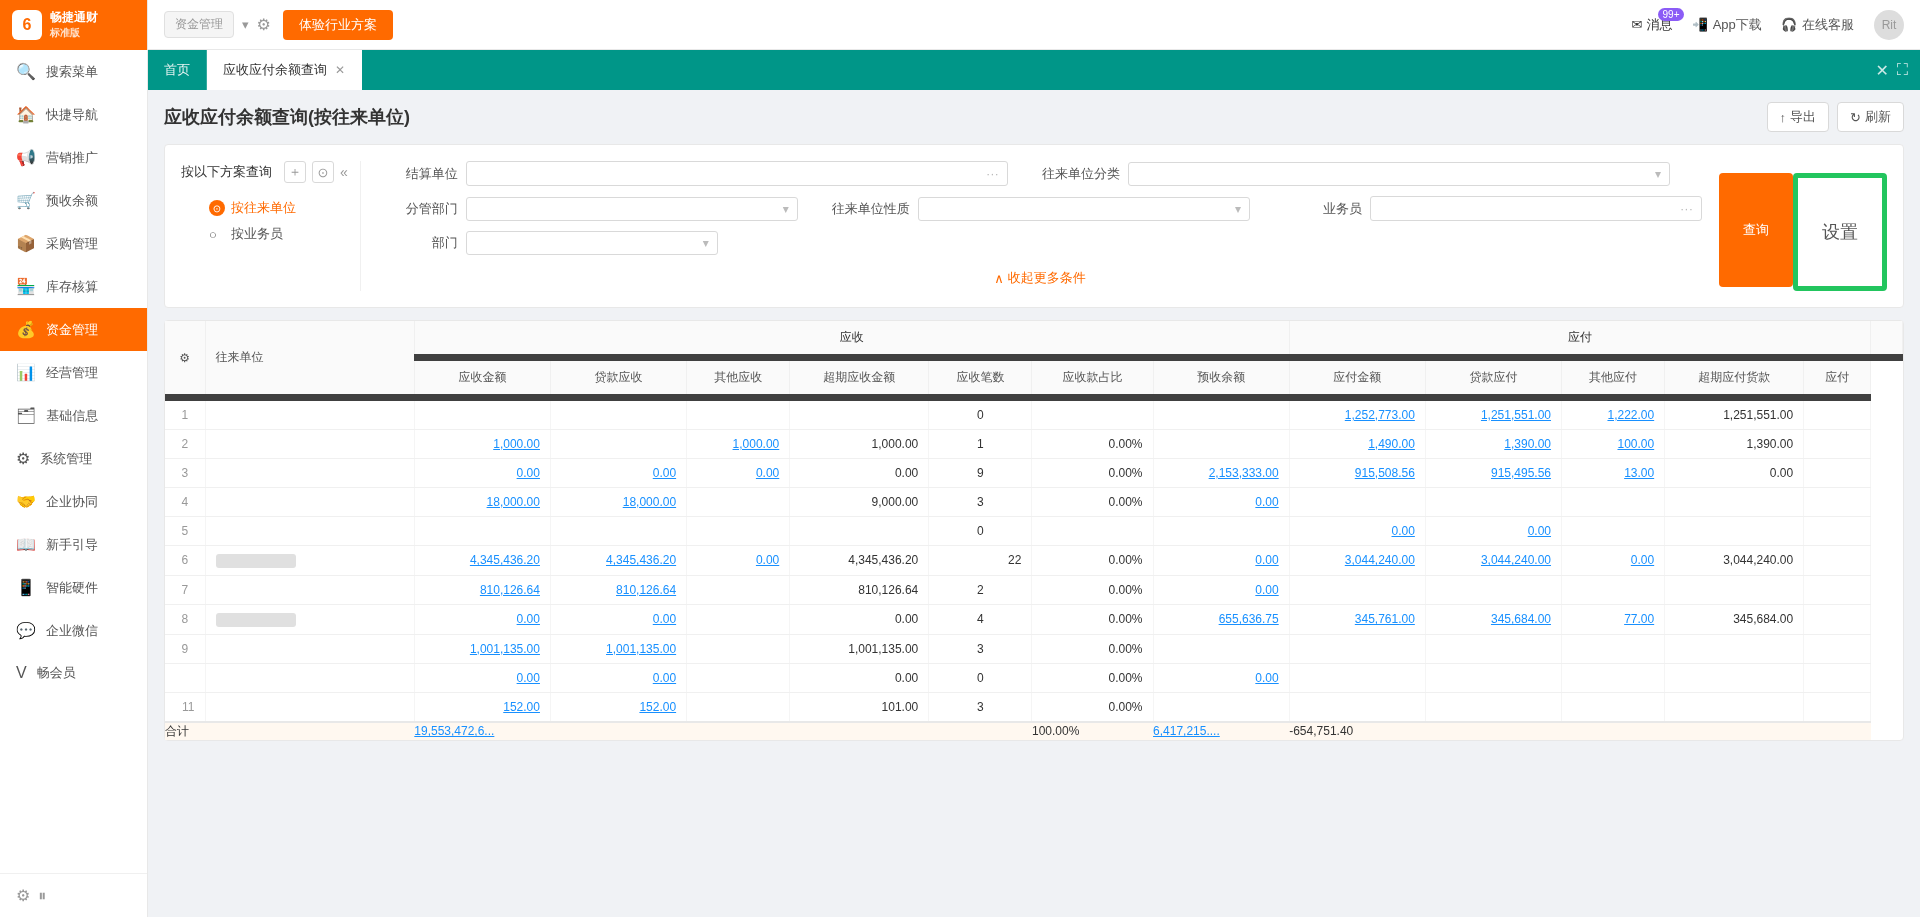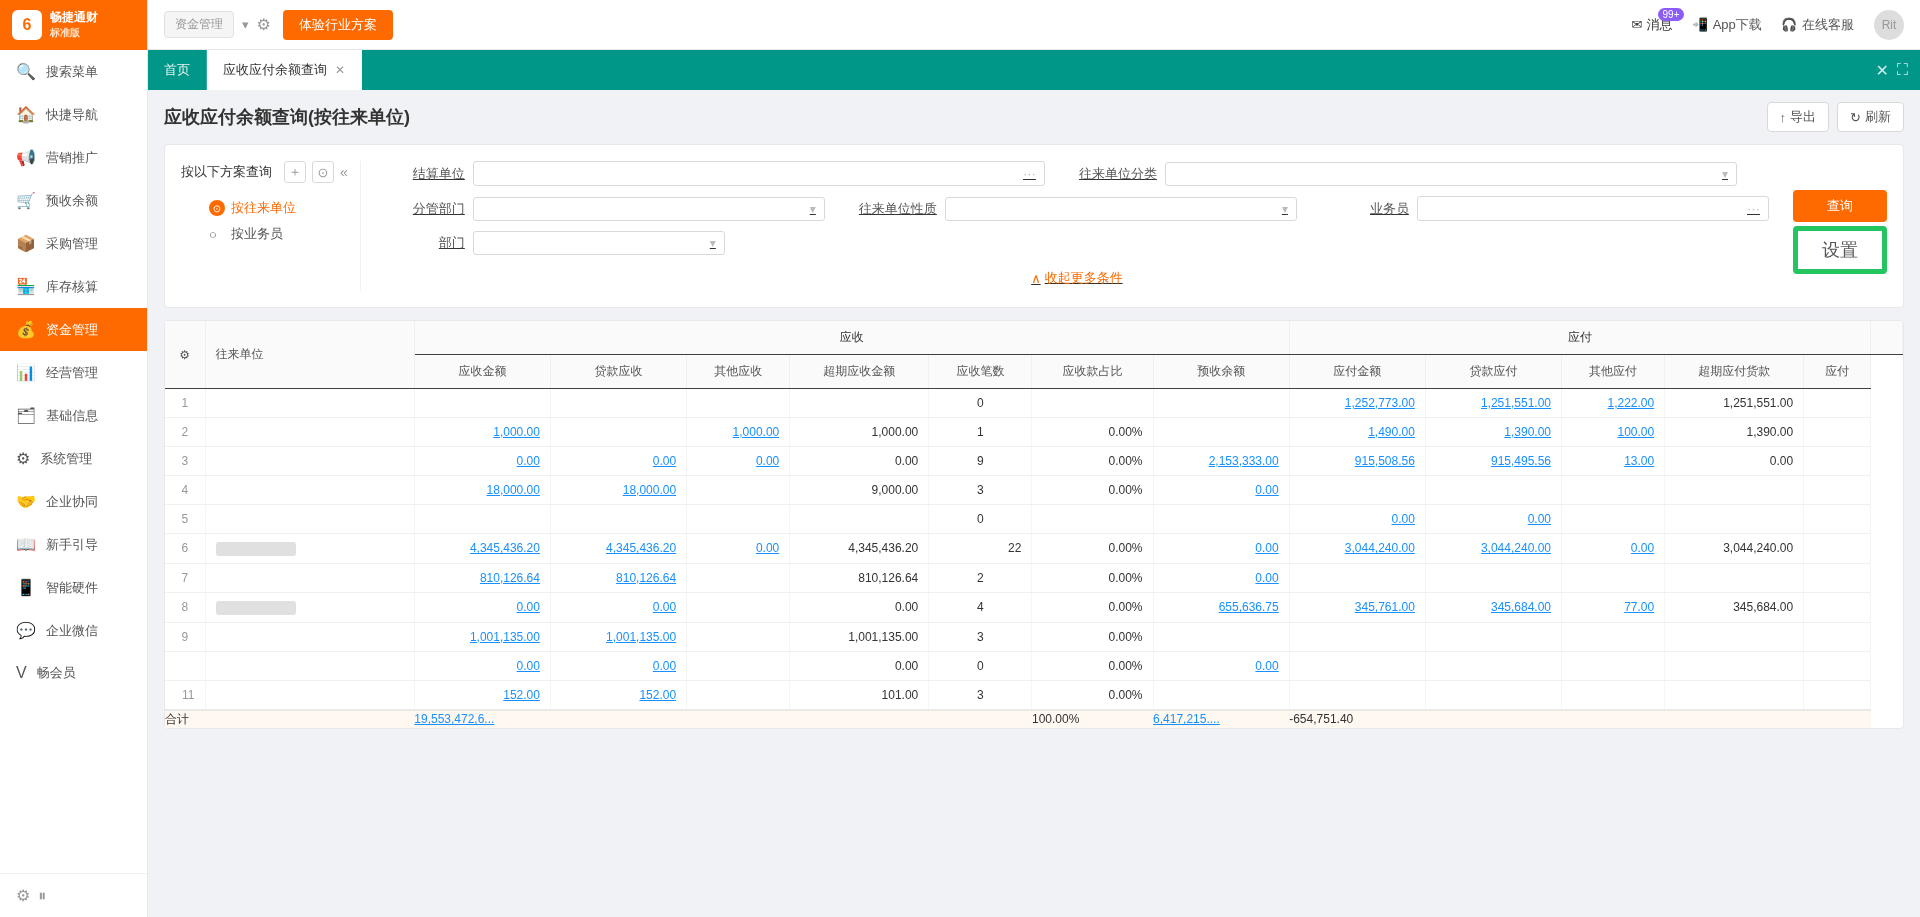--- a/index.html
+++ b/index.html
@@ -136,21 +136,21 @@
     }
     .btn-setting {
       background: #fff; color: #555; border: 5px solid #22c55e; border-radius: 4px;
       padding: 7px 24px; font-size: 18px; cursor: pointer; display: block;
     }
 
     
     .table-section { background: #fff; border-radius: 4px; border: 1px solid #e8e8e8; }
     table { width: 100%; border-collapse: collapse; font-size: 12px; }
     thead tr th {
-      background: #fafafa; border-bottom: 1px solid #404040; border-right: 1px solid #f0f0f0;
+      background: #fafafa; border-bottom: 7px solid #404040; border-right: 1px solid #f0f0f0;
       padding: 8px 10px; text-align: center; color: #555; font-weight: normal; white-space: nowrap;
     }
     thead tr:first-child th { background: #fafafa; }
     .th-group { background: #f5f5f5; font-weight: 500; color: #333; }
     tbody tr td {
       border-bottom: 1px solid #f0f0f0; border-right: 1px solid #f5f5f5;
       padding: 7px 10px; text-align: right; color: #333; white-space: nowrap;
     }
     tbody tr td:first-child { text-align: center; color: #999; }
     tbody tr td:nth-child(2) { text-align: left; }
@@ -292,42 +292,42 @@
           <span>导出</span>
         </button>
         <button class="btn-refresh">
           <span>↻</span>
           <span>刷新</span>
         </button>
       </div>
     </div>
 
     <div class="filter-area">
-      <div style="display:flex; gap: 24px;">
+      <div style="display:flex; gap: 17px;">
 
         <div style="min-width: 140px; border-right: 1px solid #f0f0f0; padding-right: 12px;">
           <div class="filter-top">
             <span class="filter-label">按以下方案查询</span>
             <span class="filter-add">＋</span>
             <span class="filter-scheme">⊙</span>
             <span class="filter-collapse">«</span>
           </div>
           <div class="filter-options">
             <div class="filter-option active">
               <span class="dot">⊙</span>
               <span>按往来单位</span>
             </div>
             <div class="filter-option">
               <span style="width:16px; display:inline-block;">○</span>
               <span>按业务员</span>
             </div>
           </div>
         </div>
 
-        <div style="flex: 1; text-decoration: underline;">
+        <div style="flex: 1;">
 
           <div class="filter-row">
             <div class="filter-field">
               <span class="field-label">结算单位</span>
               <div class="field-input-box">
                 <span></span>
                 <span class="field-dots">···</span>
               </div>
             </div>
             <div style="width: 32px;"></div>
@@ -376,21 +376,21 @@
               </div>
             </div>
           </div>
 
           <div class="filter-collapse-row">
             <span>∧</span>
             <span>收起更多条件</span>
           </div>
         </div>
 
-        <div style="display:flex; flex-direction: column; justify-content: center; padding-top: 12px; min-width: 80px;">
+        <div style="display:flex; flex-direction: row; justify-content: flex-start; padding-top: 12px; min-width: 80px;">
           <button class="btn-query">查询</button>
           <button class="btn-setting">设置</button>
         </div>
       </div>
     </div>
 
     <div class="table-section">
       <table>
         <thead>
           <tr>

